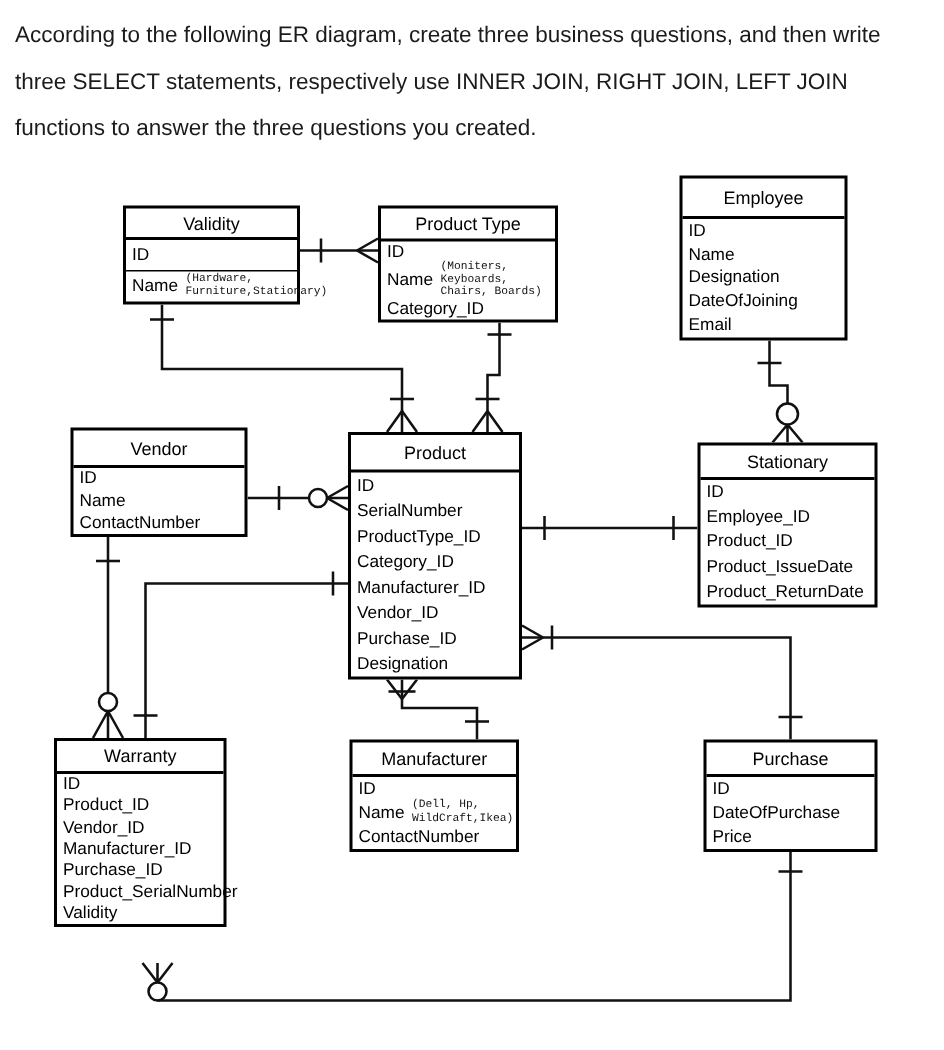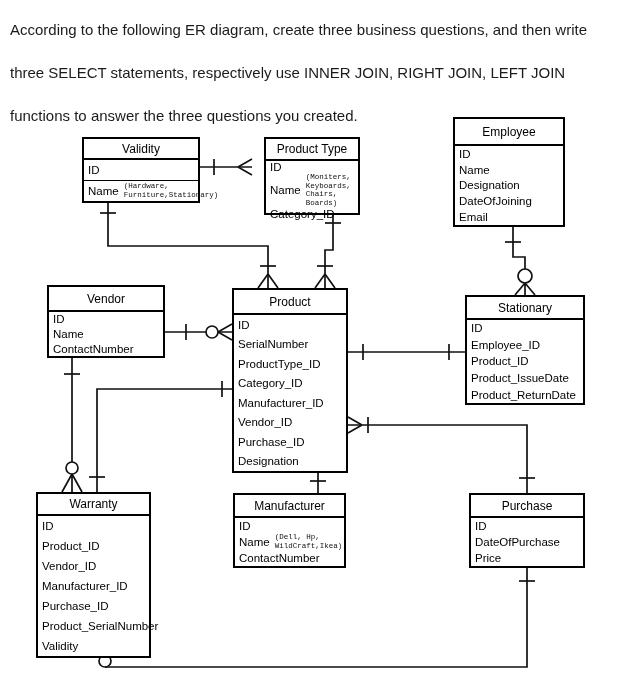--- a/index.html
+++ b/index.html
@@ -1,18 +1,18 @@
 <!DOCTYPE html>
 <html><head>
 <meta charset="utf-8">
 <style>
   html,body{margin:0;padding:0;background:#ffffff;}
   #screen{position:relative;width:629px;height:700px;background:#ffffff;overflow:hidden;
           font-family:"Liberation Sans",sans-serif;}
-  .header{position:absolute;left:10px;top:8px;width:604px;font-size:15px;line-height:43px;
+  .header{position:absolute;left:10px;top:8px;width:604px;font-size:15px;line-height:31px;
           color:#1b1b1b;z-index:3;}
   #wires{position:absolute;left:0;top:0;z-index:1;}
   .entity{position:absolute;background:#ffffff;border:2px solid #000;box-sizing:border-box;
           display:flex;flex-direction:column;z-index:2;}
   .etitle{height:var(--th,22px);flex:0 0 var(--th,22px);border-bottom:2px solid #000;
           display:flex;align-items:center;justify-content:center;
           font-size:12px;font-weight:normal;color:#000;}
   .efields{flex:1 1 auto;display:flex;flex-direction:column;}
   .field-row{flex:1;display:flex;align-items:center;padding-left:4px;gap:5px;
              font-size:11.5px;color:#000;white-space:nowrap;}
@@ -109,21 +109,21 @@
         <div class="field-row divider">
           <span class="fname">ID</span>
         </div>
         <div class="field-row">
           <span class="fname">Name</span>
           <span class="fnote">(Hardware,
 Furniture,Stationary)</span>
         </div>
       </div>
     </div>
-  <div class="entity" style="left:264px;top:137px;width:96px;height:78px;--th:20px">
+  <div class="entity" style="left:252px;top:137px;width:120px;height:78px;--th:20px">
       <div class="etitle">Product Type</div>
       <div class="efields">
         <div class="field-row">
           <span class="fname">ID</span>
         </div>
         <div class="field-row">
           <span class="fname">Name</span>
           <span class="fnote">(Moniters, Keyboards,
 Chairs, Boards)</span>
         </div>
@@ -159,21 +159,21 @@
           <span class="fname">ID</span>
         </div>
         <div class="field-row">
           <span class="fname">Name</span>
         </div>
         <div class="field-row">
           <span class="fname">ContactNumber</span>
         </div>
       </div>
     </div>
-  <div class="entity" style="left:232px;top:288px;width:116px;height:185px;--th:23px">
+  <div class="entity" style="left:232px;top:288px;width:116px;height:165px;--th:23px">
       <div class="etitle">Product</div>
       <div class="efields">
         <div class="field-row">
           <span class="fname">ID</span>
         </div>
         <div class="field-row">
           <span class="fname">SerialNumber</span>
         </div>
         <div class="field-row">
           <span class="fname">ProductType_ID</span>
@@ -208,21 +208,21 @@
           <span class="fname">Product_ID</span>
         </div>
         <div class="field-row">
           <span class="fname">Product_IssueDate</span>
         </div>
         <div class="field-row">
           <span class="fname">Product_ReturnDate</span>
         </div>
       </div>
     </div>
-  <div class="entity" style="left:36px;top:492px;width:115px;height:166px;--th:20px">
+  <div class="entity" style="left:36px;top:492px;width:115px;height:126px;--th:20px">
       <div class="etitle">Warranty</div>
       <div class="efields">
         <div class="field-row">
           <span class="fname">ID</span>
         </div>
         <div class="field-row">
           <span class="fname">Product_ID</span>
         </div>
         <div class="field-row">
           <span class="fname">Vendor_ID</span>

